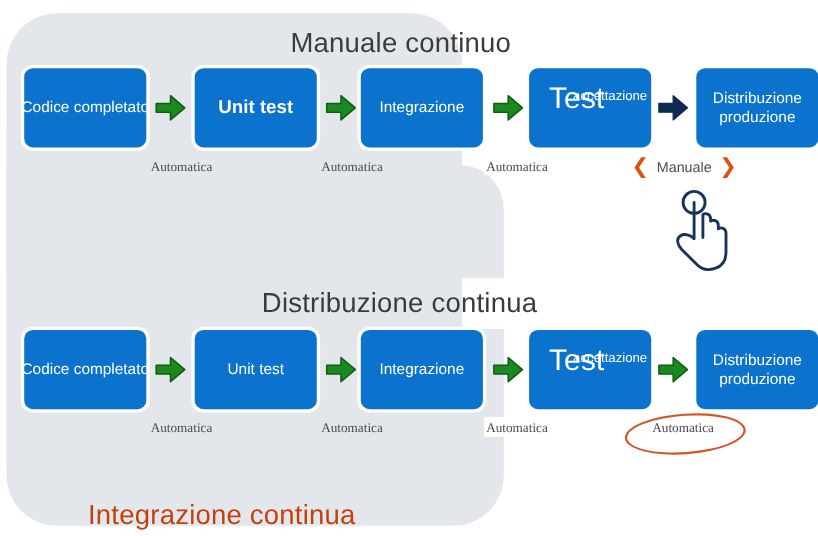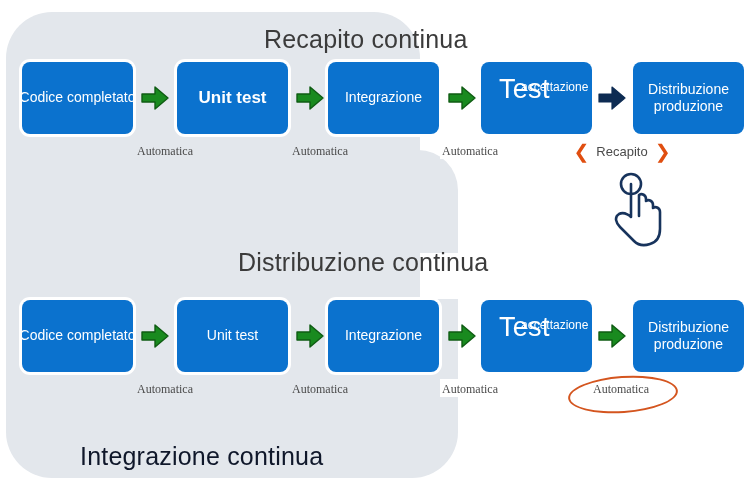--- a/index.html
+++ b/index.html
@@ -46,37 +46,37 @@
   .ci-fill {
     left: 6px;
     top: 120px;
     width: 414px;
     height: 300px;
   }
 
   .ci-label {
     position: absolute;
     left: 80px;
-    top: 442px;
+    top: 454px;
     font-size: 25px;
-    color: #0f172a;
+    color: #c2410c;
     letter-spacing: 0.2px;
     white-space: nowrap;
   }
 
   
   .section-title {
     position: absolute;
     font-size: 25px;
     color: #3b3b3b;
     white-space: nowrap;
     letter-spacing: 0.2px;
   }
   .title-1 { left: 264px; top: 25px; }
-  .title-2 { left: 238px; top: 248px; }
+  .title-2 { left: 238px; top: 262px; }
 
   
   .title-band {
     position: absolute;
     background: #ffffff;
     pointer-events: none;
   }
   .band-1 { left: 420px; top: 14px; width: 60px; height: 46px; }
   .band-2 { left: 420px; top: 253px; width: 60px; height: 46px; }
 
@@ -235,21 +235,21 @@
 
 <div id="canvas">
 
   <div class="ci-backdrop ci-top"></div>
   <div class="ci-backdrop ci-fill"></div>
   <div class="ci-backdrop ci-bottom"></div>
 
   <div class="title-band band-1"></div>
   <div class="title-band band-2"></div>
 
-  <div class="section-title title-1">Recapito continua</div>
+  <div class="section-title title-1">Manuale continuo</div>
 
   <div class="row row-1">
 
     <div class="stage s1">
       <span class="lbl">Codice completato</span>
     </div>
 
     <div class="stage s2">
       <span class="lbl bold">Unit test</span>
     </div>
@@ -293,21 +293,21 @@
         </svg>
     </div>
 
     <div class="caption-bg cbg-3"></div>
     <div class="caption c1">Automatica</div>
     <div class="caption c2">Automatica</div>
     <div class="caption c3">Automatica</div>
 
     <div class="manual-wrap">
       <span class="brk">❮</span>
-      <span class="mlbl">Recapito</span>
+      <span class="mlbl">Manuale</span>
       <span class="brk">❯</span>
     </div>
   </div>
 
   <div class="hand-icon">
     <svg viewBox="0 0 66 76">
       <g fill="none" stroke="#17335c" stroke-width="2.6" stroke-linecap="round" stroke-linejoin="round">
         <circle cx="27" cy="12" r="10"></circle>
         <path d="M27 12 L27 45
                  C27 45 21 39 15 42

